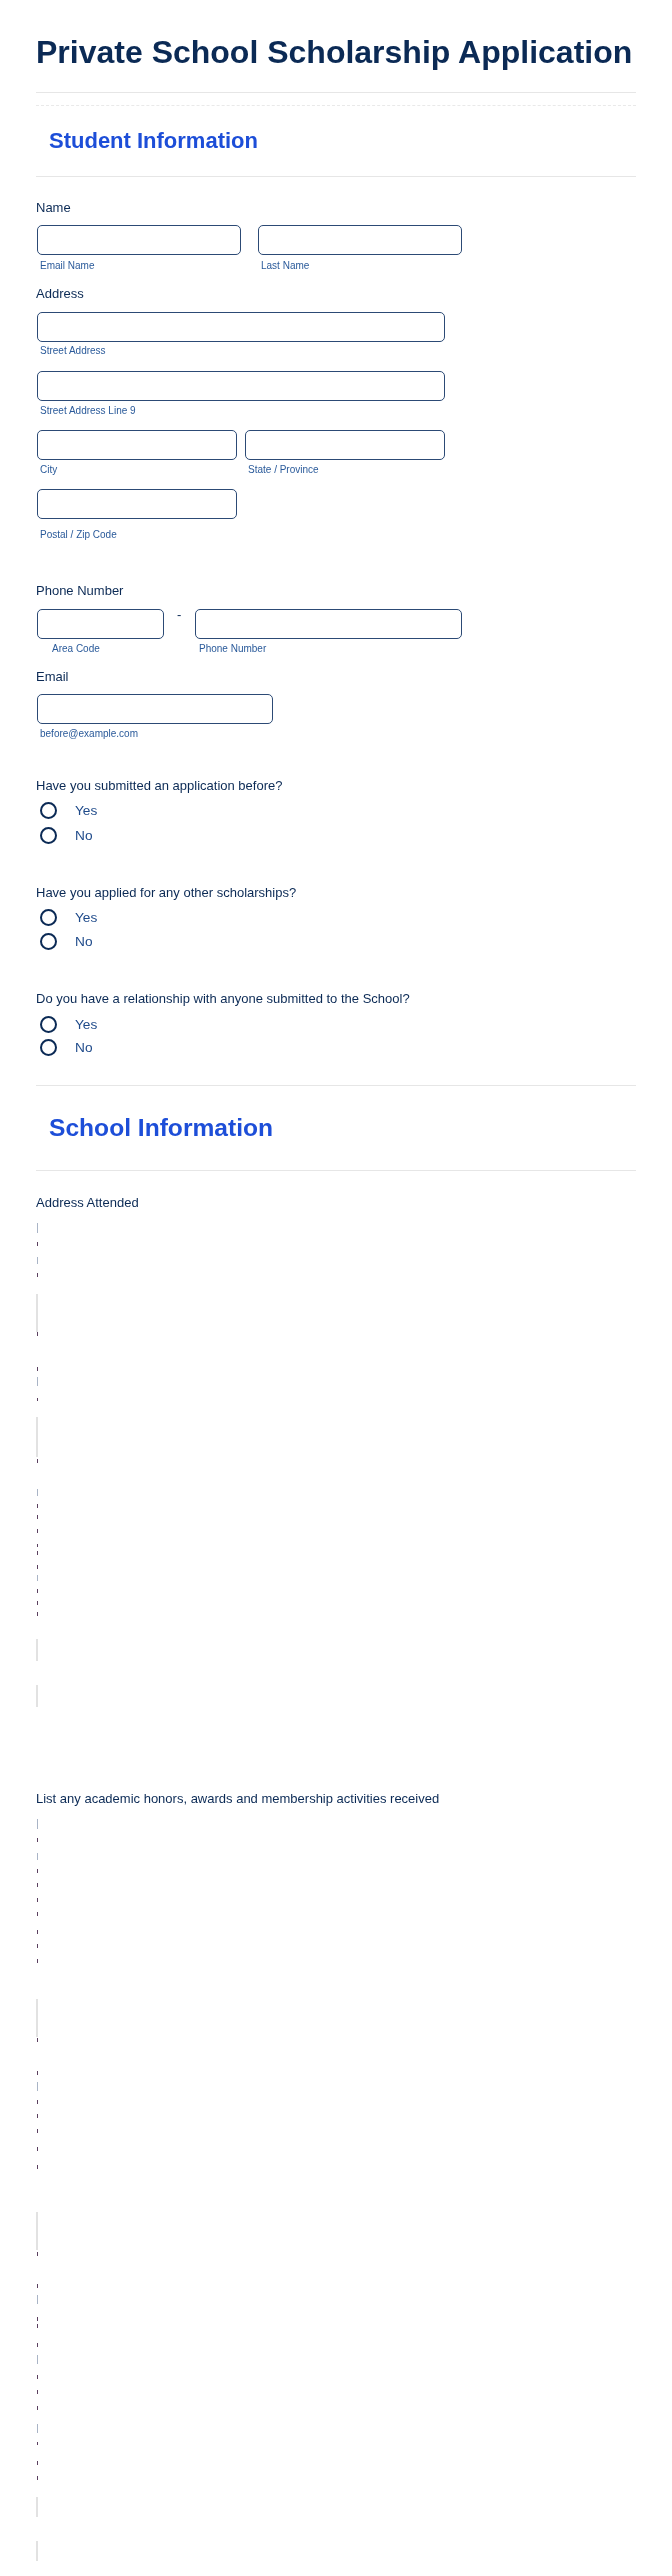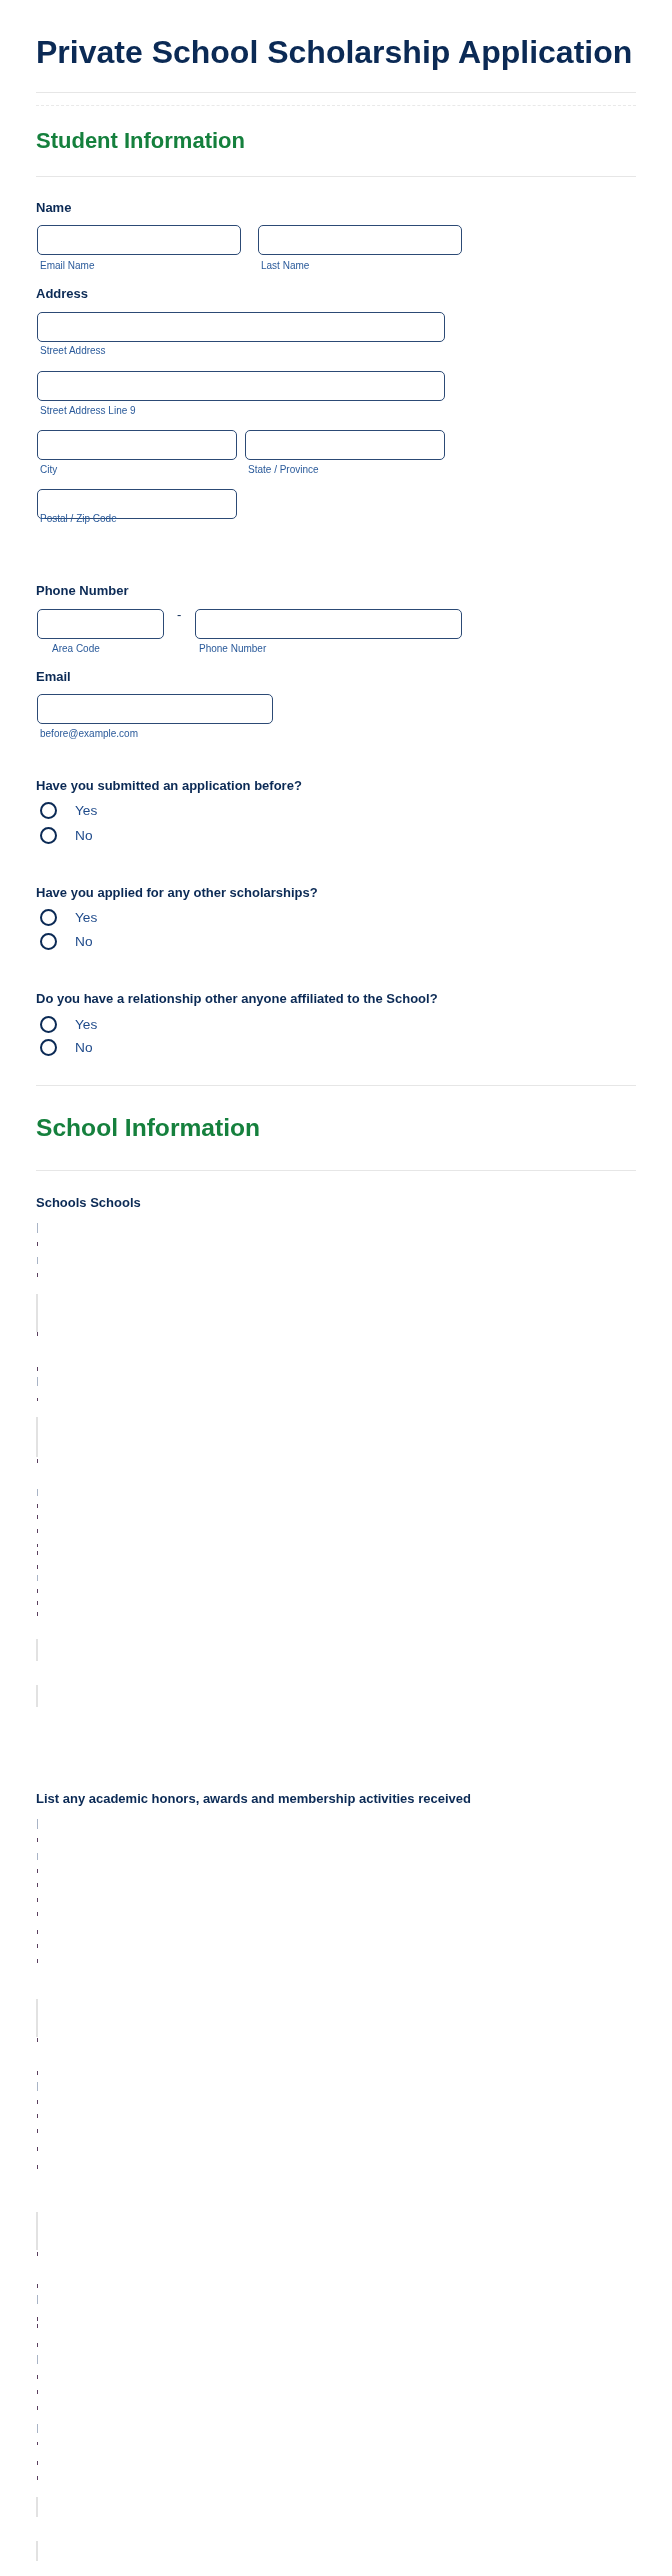--- a/index.html
+++ b/index.html
@@ -2,23 +2,23 @@
 <html style="font-size:11.6px"><head>
 <meta charset="utf-8">
 <style>
   * { box-sizing: border-box; margin: 0; padding: 0; }
   html, body { width: 672px; height: 2576px; background: #ffffff; overflow: hidden; }
   body { position: relative; font-family: "Liberation Sans", sans-serif; color: #0b2a55; }
   .abs { position: absolute; }
   .title { left: 36px; top: 32px; font-size: 32px; font-weight: bold; color: #0b2a55; line-height: 40px; white-space: nowrap; }
   .divider { left: 36px; width: 600px; height: 1.4px; background: #e6e6e6; }
   .divider.dashed { background: none; border-top: 1.4px dashed #e9e9e9; height: 0; }
-  .section-title { left: 36px; font-size: 22px; font-weight: bold; color: #15803d; line-height: 26px; white-space: nowrap; text-align: center; }
+  .section-title { left: 49px; font-size: 22px; font-weight: bold; color: #1d4ed8; line-height: 26px; white-space: nowrap; text-align: center; }
   .section-title.big { font-size: 24.6px; line-height: 29px; }
-  .field-label { left: 36px; font-size: 13px; font-weight: bold; color: #0b2a55; line-height: 16px; white-space: nowrap; }
+  .field-label { left: 36px; font-size: 13px; font-weight: normal; color: #0b2a55; line-height: 16px; white-space: nowrap; }
   .input { height: 30px; border: 1.4px solid #2c4a75; border-radius: 5px; background: #fff; }
   .sublabel { font-size: 10px; color: #2a5a9a; line-height: 11.6px; white-space: nowrap; }
   .dash { font-size: 13px; color: #0b2a55; line-height: 14.5px; }
   .radio { width: 17.3px; height: 17.3px; border: 2.2px solid #0b2a55; border-radius: 50%; background: #fff; }
   .radio-text { font-size: 13.7px; color: #1e4a8a; line-height: 16px; }
   .widget-strip { left: 36px; width: 2.2px; }
   .tick { position: absolute; left: 0.7px; width: 1.4px; }
   .tick.gray { background: #e2e2e2; width: 2.2px; left: 0; }
   .tick.blue { background: #a9b4c6; }
   .tick.dark { background: #5a3f5f; }
@@ -42,21 +42,21 @@
 <div class="abs field-label" style="top:286px">Address</div>
 <input class="abs input" style="left: 37px; top: 312px; width: 408px;">
 <div class="abs sublabel" style="left:40px; top:345px">Street Address</div>
 <input class="abs input" style="left: 37px; top: 371px; width: 408px;">
 <div class="abs sublabel" style="left:40px; top:405px">Street Address Line 9</div>
 <input class="abs input" style="left: 37px; top: 430px; width: 200px;">
 <div class="abs sublabel" style="left:40px; top:464px">City</div>
 <input class="abs input" style="left: 245px; top: 430px; width: 200px;">
 <div class="abs sublabel" style="left:248px; top:464px">State / Province</div>
 <input class="abs input" style="left: 37px; top: 489px; width: 200px;">
-<div class="abs sublabel" style="left:40px; top:513px">Postal / Zip Code</div>
+<div class="abs sublabel" style="left:40px; top:529px">Postal / Zip Code</div>
 
 <div class="abs field-label" style="top:583px">Phone Number</div>
 <input class="abs input" style="left: 37px; top: 609px; width: 127px;">
 <div class="abs dash" style="left:177px; top:608px">-</div>
 <input class="abs input" style="left: 195px; top: 609px; width: 267px;">
 <div class="abs sublabel" style="left:52px; top:643px">Area Code</div>
 <div class="abs sublabel" style="left:199px; top:643px">Phone Number</div>
 
 <div class="abs field-label" style="top:669px">Email</div>
 <input class="abs input" style="left: 37px; top: 694px; width: 236px;">
@@ -75,35 +75,35 @@
 <div class="abs field-label" style="top:885px">Have you applied for any other scholarships?</div>
 <div class="abs" style="left:40px; top:909px; width:87px; height:19px;">
   <div class="abs radio" style="left:0; top:0"></div>
   <div class="abs radio-text" style="left:35px; top:0.7px">Yes</div>
 </div>
 <div class="abs" style="left:40px; top:933px; width:87px; height:19px;">
   <div class="abs radio" style="left:0; top:0"></div>
   <div class="abs radio-text" style="left:35px; top:0.7px">No</div>
 </div>
 
-<div class="abs field-label" style="top:991px">Do you have a relationship other anyone affiliated to the School?</div>
+<div class="abs field-label" style="top:991px">Do you have a relationship with anyone submitted to the School?</div>
 <div class="abs" style="left:40px; top:1016px; width:87px; height:19px;">
   <div class="abs radio" style="left:0; top:0"></div>
   <div class="abs radio-text" style="left:35px; top:0.7px">Yes</div>
 </div>
 <div class="abs" style="left:40px; top:1039px; width:87px; height:19px;">
   <div class="abs radio" style="left:0; top:0"></div>
   <div class="abs radio-text" style="left:35px; top:0.7px">No</div>
 </div>
 
 <div class="abs divider" style="top:1085px"></div>
 <h2 class="abs section-title big" style="top:1113px">School Information</h2>
 <div class="abs divider" style="top:1170px"></div>
 
-<div class="abs field-label" style="top:1195px">Schools Schools</div>
+<div class="abs field-label" style="top:1195px">Address Attended</div>
 
 <div class="abs widget-strip" style="top:1222px; height:513px;">
   <div class="tick blue" style="top:1.4px; height:10px"></div>
   <div class="tick dark" style="top:20px; height:3.6px"></div>
   <div class="tick blue" style="top:35px; height:7.2px"></div>
   <div class="tick dark" style="top:51px; height:3.6px"></div>
   <div class="tick gray" style="top:72px; height:38px"></div>
   <div class="tick dark" style="top:110px; height:4.3px"></div>
   <div class="tick dark" style="top:145px; height:3.6px"></div>
   <div class="tick blue" style="top:155px; height:8.7px"></div>

